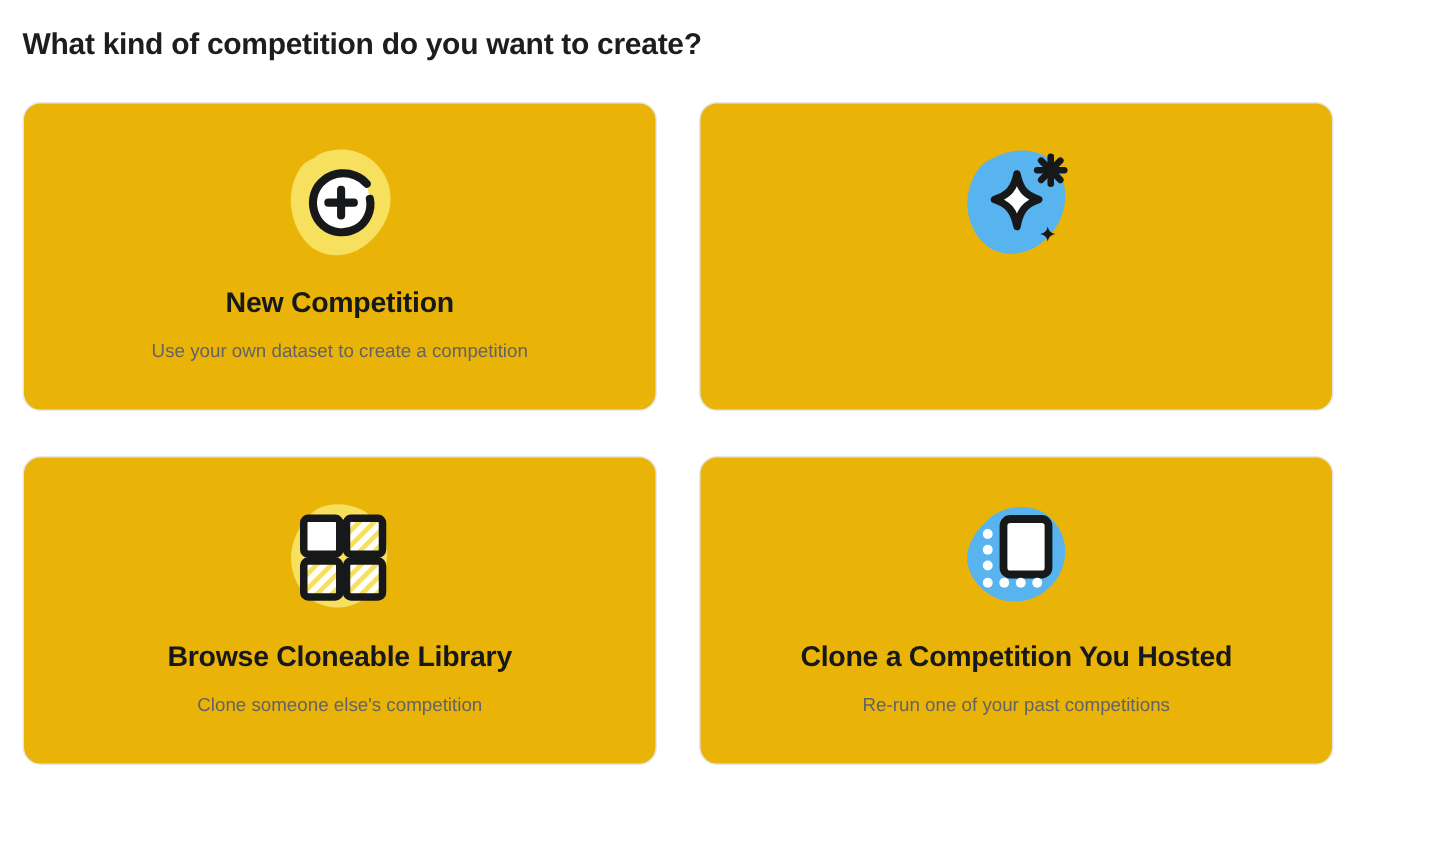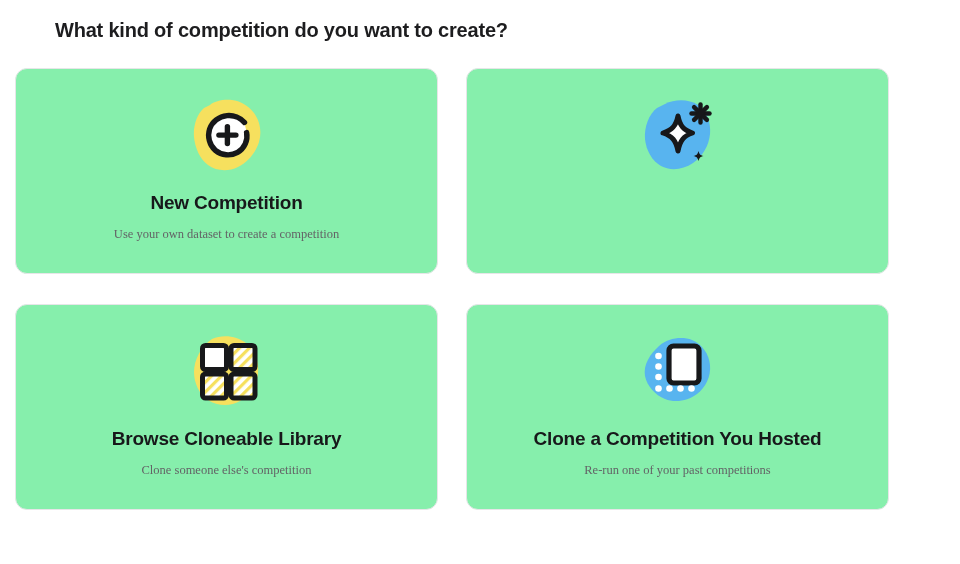--- a/index.html
+++ b/index.html
@@ -22,37 +22,36 @@
 
   .page-title {
     position: absolute;
     left: 15px;
     top: 16px;
     font-size: 20px;
     font-weight: 700;
     letter-spacing: -0.2px;
     color: #1d1d1f;
     line-height: 28px;
-    margin-left: 40px;
   }
 
   .card-grid {
     position: absolute;
     left: 15px;
     top: 68px;
     width: 874px;
     display: grid;
     grid-template-columns: 423px 423px;
     grid-template-rows: 206px 206px;
     column-gap: 28px;
     row-gap: 30px;
   }
 
   .card {
-    background: #86efac;
+    background: #eab308;
     border: 1px solid #e6e6e8;
     border-radius: 12px;
     display: flex;
     flex-direction: column;
     align-items: center;
     justify-content: flex-start;
     padding-top: 26px;
     cursor: pointer;
   }
 
@@ -77,21 +76,20 @@
   }
 
   .card-subtitle {
     margin-top: 10px;
     font-size: 12.5px;
     font-weight: 400;
     color: #636366;
     text-align: center;
     line-height: 18px;
     padding: 0 14px;
-    font-family: Liberation Serif, serif;
   }
 </style>
 </head>
 <body>
 
 <div class="page">
 
   <h1 class="page-title">What kind of competition do you want to create?</h1>
 
   <div class="card-grid">

